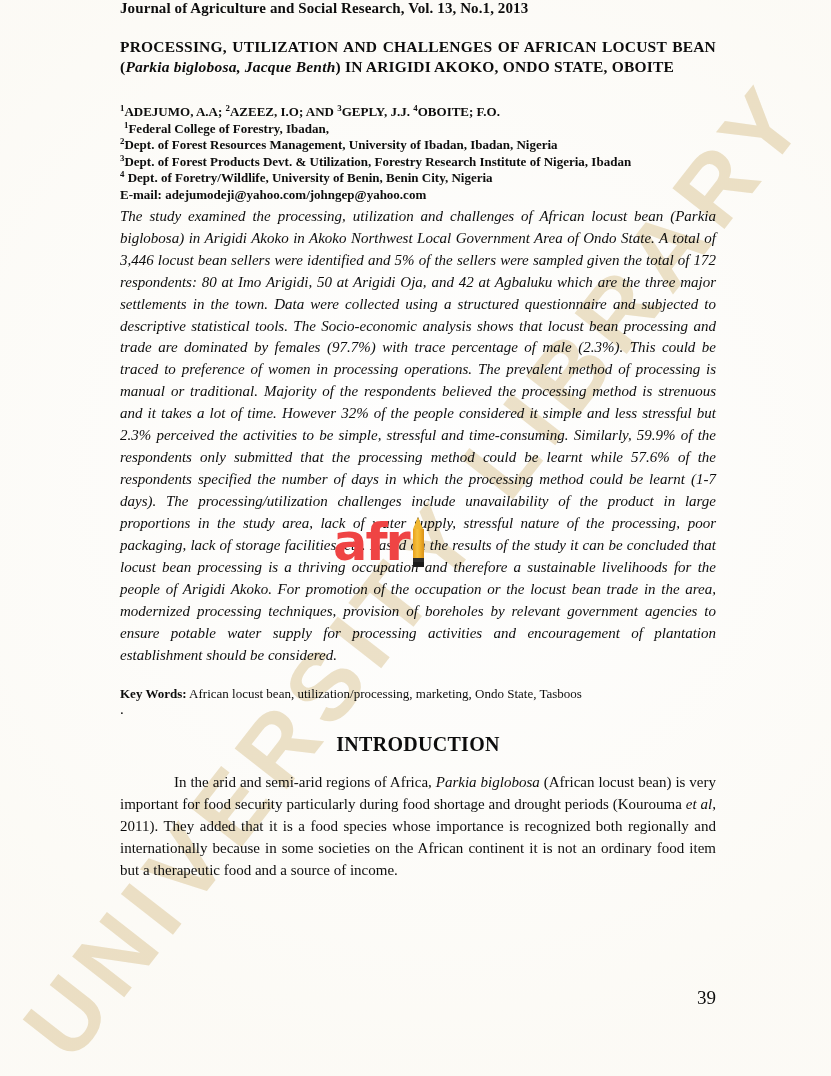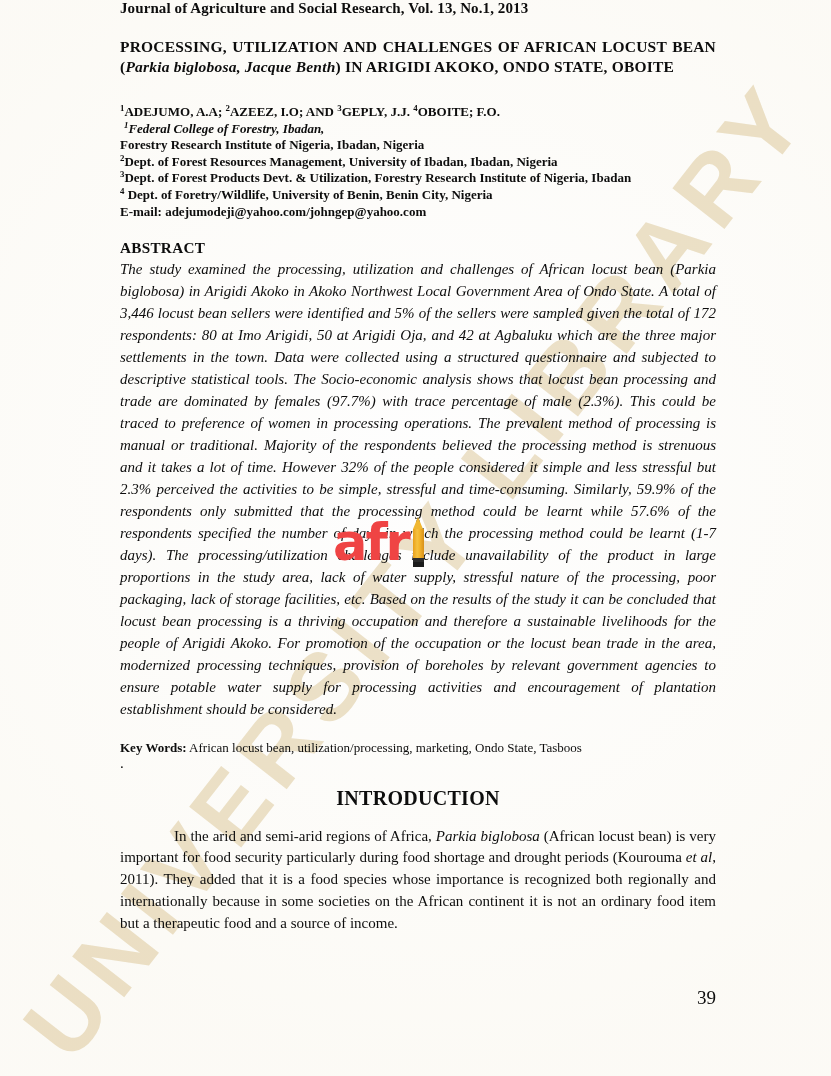--- a/index.html
+++ b/index.html
@@ -227,44 +227,40 @@
 
     <div class="author-block">
 
       <div>
         <sup>1</sup><span>ADEJUMO, A.A;</span>
         <sup>2</sup><span>AZEEZ, I.O; AND</span>
         <sup>3</sup><span>GEPLY, J.J.</span>
         <sup>4</sup><span>OBOITE; F.O.</span>
       </div>
 
-      <div style="text-indent:4px;font-style:italic;">
+      <div style="text-indent:4px;">
         <sup>1</sup><span>Federal College of Forestry, Ibadan,</span>
       </div>
 
-      <div>
-        <span>Forestry Research Institute of Nigeria, Ibadan, Nigeria</span>
-      </div>
 
       <div>
         <sup>2</sup><span>Dept.  of Forest Resources Management, University of Ibadan, Ibadan, Nigeria</span>
       </div>
 
       <div class="aff-justify">
         <sup>3</sup><span>Dept. of Forest Products Devt. &amp; Utilization, Forestry Research Institute of Nigeria, Ibadan</span>
       </div>
 
       <div>
         <sup>4</sup><span> Dept. of Foretry/Wildlife, University of Benin, Benin City, Nigeria</span>
       </div>
 
       <div>E-mail: adejumodeji@yahoo.com/johngep@yahoo.com</div>
     </div>
 
-    <div class="section-head">ABSTRACT</div>
 
     <div class="abstract-body">The study examined the processing, utilization and challenges of African locust bean (Parkia biglobosa) in Arigidi Akoko in Akoko Northwest Local Government Area of Ondo State. A total of 3,446 locust bean sellers were identified and 5% of the sellers were sampled given the total of 172 respondents: 80 at Imo Arigidi, 50 at Arigidi Oja, and 42 at Agbaluku which are the three major settlements in the town. Data were collected using a structured questionnaire and subjected to descriptive statistical tools. The Socio-economic analysis shows that locust bean processing and trade are dominated by females (97.7%) with trace percentage of male (2.3%). This could be traced to preference of women in processing operations. The prevalent method of processing is manual or traditional. Majority of the respondents believed the processing method is strenuous and it takes a lot of time. However 32% of the people considered it simple and less stressful but 2.3% perceived the activities to be simple, stressful and time-consuming. Similarly, 59.9% of the respondents only submitted that the processing method could be learnt while 57.6% of the respondents specified the number of days in which the processing method could be learnt (1-7 days). The processing/utilization challenges include unavailability of the product in large proportions in the study area, lack of water supply, stressful nature of the processing, poor packaging, lack of storage facilities, etc. Based on the results of the study it can be concluded that locust bean processing is a thriving occupation and therefore a sustainable livelihoods for the people of Arigidi Akoko. For promotion of the occupation or the locust bean trade in the area, modernized processing techniques, provision of boreholes by relevant government agencies to ensure potable water supply for processing activities and encouragement of plantation establishment should be considered.</div>
 
     <div class="keywords">
       <b>Key Words:</b><span> African locust bean, utilization/processing, marketing, Ondo State, Tasboos</span>
     </div>
 
     <div class="lone-dot">.</div>
 
     <div class="intro-head">INTRODUCTION</div>

